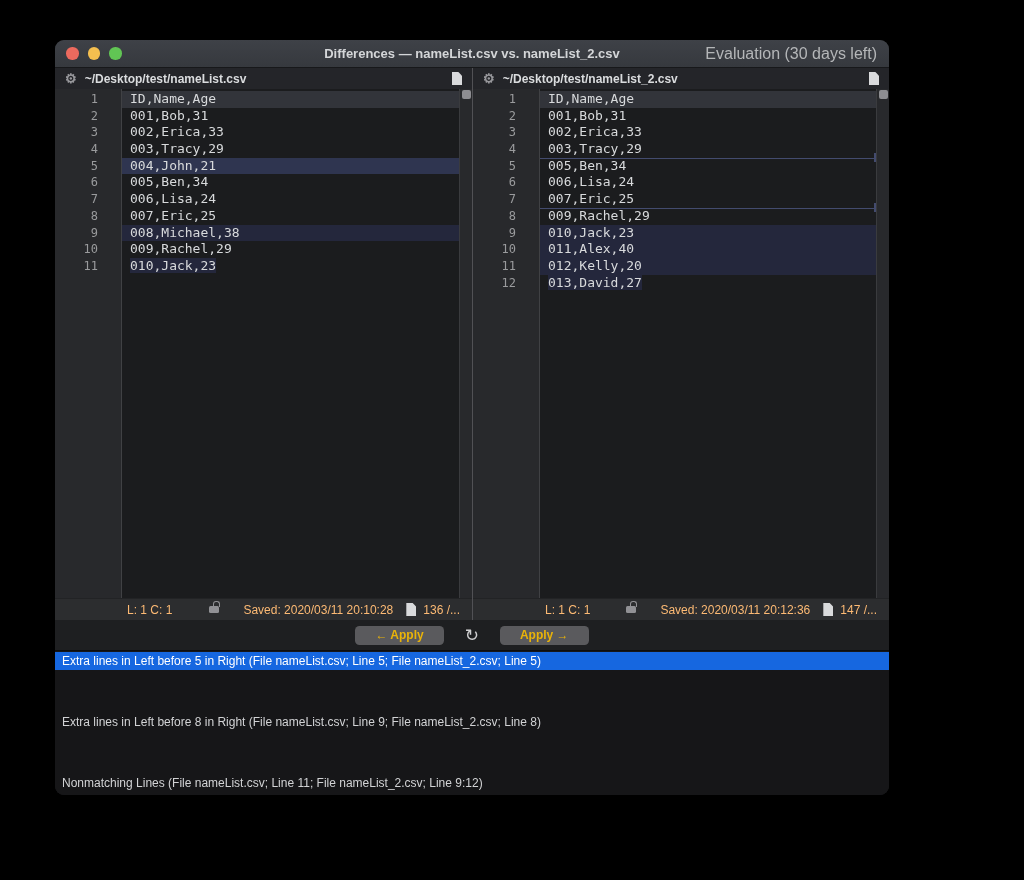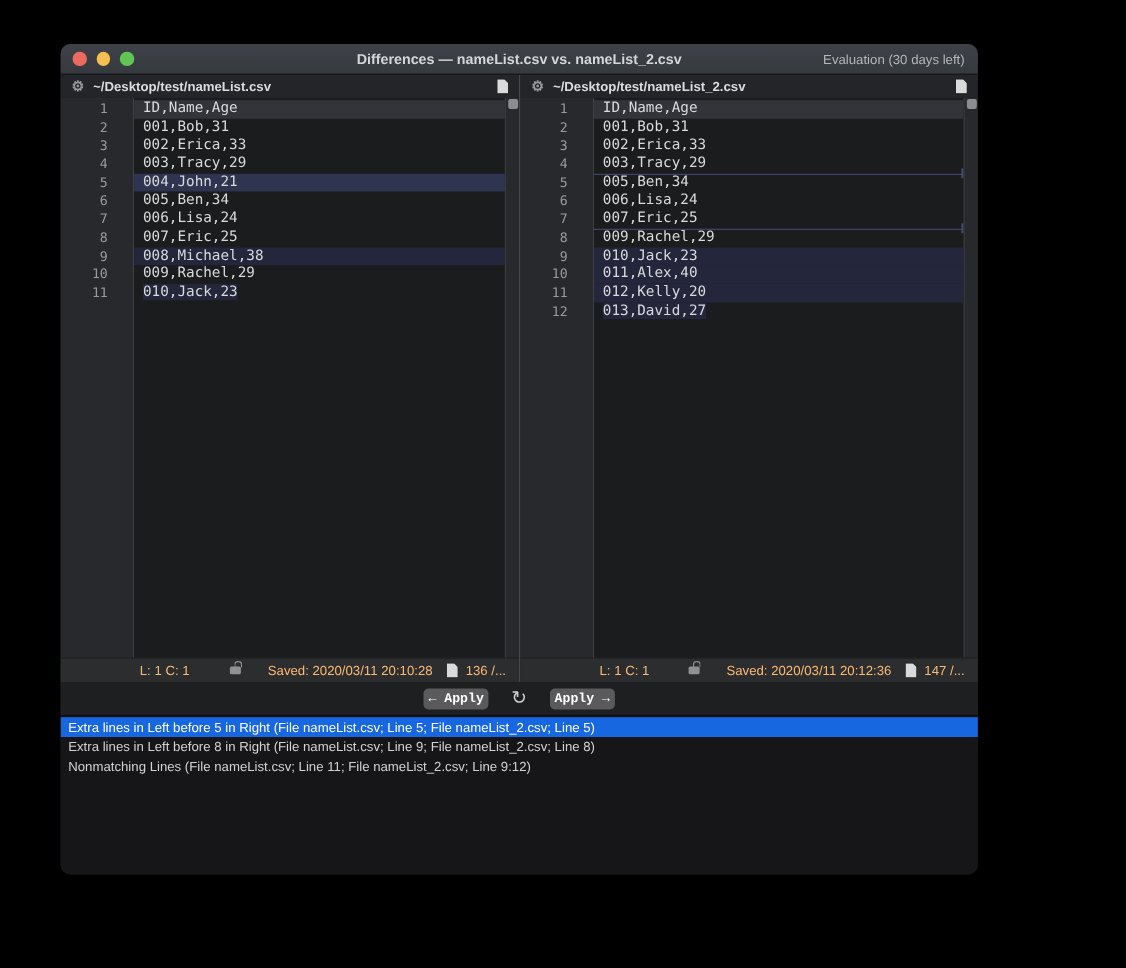--- a/index.html
+++ b/index.html
@@ -13,21 +13,21 @@
 
   
   .titlebar { height:28px; flex:0 0 28px; background:linear-gradient(#3e4147,#36393e);
               border-bottom:1px solid #17181a; position:relative;
               display:flex; align-items:center; }
   .traffic { position:absolute; left:11px; top:0; height:100%; display:flex; align-items:center; gap:9px; }
   .dot { width:12.5px; height:12.5px; border-radius:50%; }
   .dot.red { background:#ec6a5e; } .dot.yellow { background:#f4bf4f; } .dot.green { background:#61c554; }
   .win-title { position:absolute; left:0; right:0; text-align:center; font-size:13px;
                color:#d4d6d8; font-weight:600; }
-  .eval { position:absolute; right:12px; font-size:12px; color:#b4b6b8; }
+  .eval { position:absolute; right:12px; font-size:16px; color:#b4b6b8; }
 
   
   .panes { flex:0 0 552px; display:flex; }
   .pane { width:50%; display:flex; flex-direction:column; }
   .pane.right { border-left:1px solid #515155; }
 
   .pane-header { height:21px; flex:0 0 21px; background:#242529; display:flex;
                  align-items:center; padding:0 10px; gap:8px;
                  font-size:12px; font-weight:600; color:#dadcde; }
   .gear { color:#98989c; font-size:13px; line-height:1; }
@@ -64,29 +64,29 @@
           position:relative; flex:0 0 10px; }
   .lock::before { content:''; position:absolute; top:-5px; left:4px; width:5px; height:5px;
           border:1.5px solid #919195; border-bottom:none; border-radius:3px 3px 0 0; }
   .saved { margin-left:15px; }
   .statusbar .doc-icon { margin-left:4px; }
   .size { margin-left:-2px; }
 
   
   .applybar { height:30px; flex:0 0 30px; background:#1e1f21; display:flex;
               align-items:center; justify-content:center; gap:21px; }
-  .btn { background:#5a5a5d; color:#ffffff; border:none; border-radius:4.5px;
-         font-family:Liberation Mono, monospace; font-size:12px; font-weight:600;
-         padding:2px 4px; height:19px; line-height:15px; cursor:pointer; }
+  .btn { background:#5a5a5d; color:#eab308; border:none; border-radius:4.5px;
+         font-family:Liberation Sans, sans-serif; font-size:12px; font-weight:600;
+         padding:2px 20px; height:19px; line-height:15px; cursor:pointer; }
   .refresh { color:#cfcfd1; font-size:17px; line-height:1; cursor:pointer;
              font-family:"DejaVu Sans", sans-serif; }
 
   
   .difflist { flex:1; background:#161618; border-top:1px solid #0d0d0e;
-              display:flex; flex-direction:column; padding-top:1px; }
+              display:flex; flex-direction:column; padding-top:1px;gap:43px; }
   .diff-row { height:18px; line-height:18px; flex:0 0 18px; padding-left:7px;
               font-size:12px; color:#d2d3d5; white-space:nowrap; overflow:hidden; }
   .diff-row.selected { background:var(--selection-blue); color:#fff; }
 </style>
 </head>
 <body>
 
 <div class="window">
 
   <div class="titlebar">

